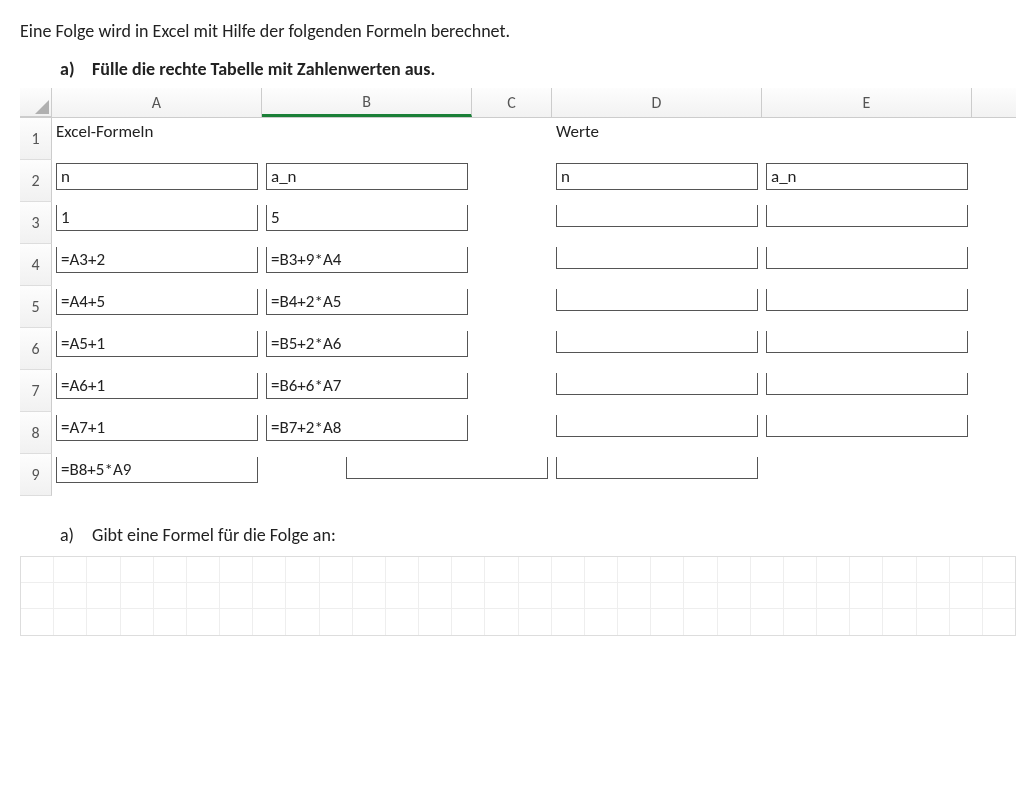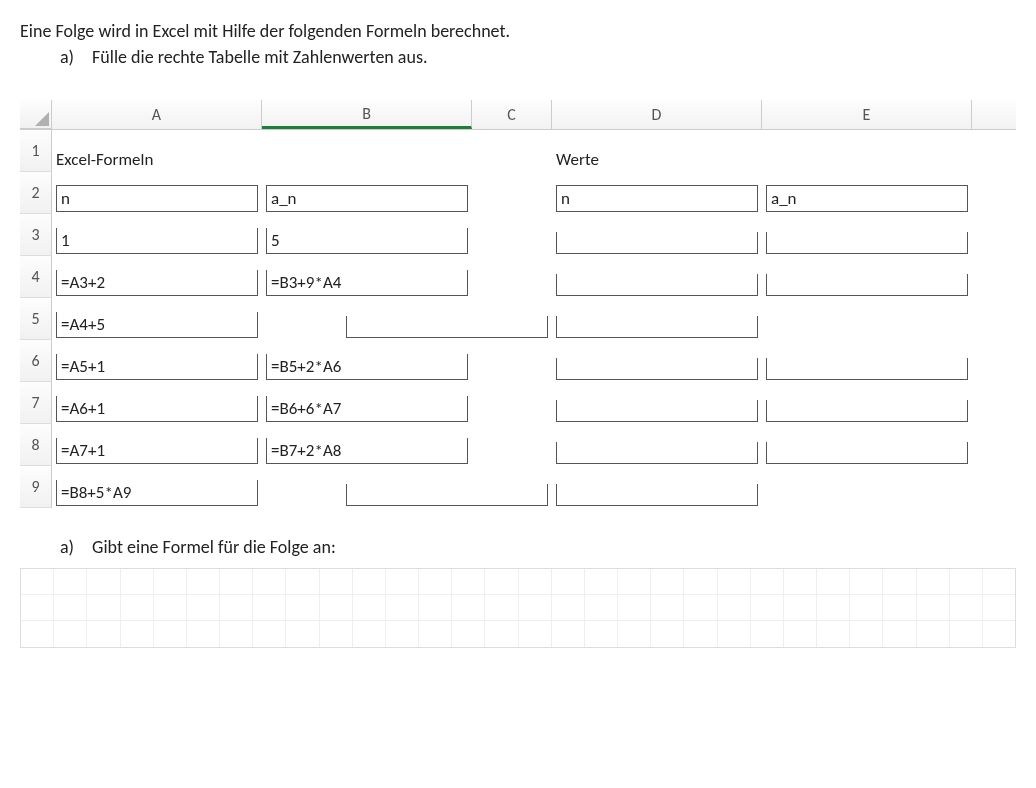--- a/index.html
+++ b/index.html
@@ -7,25 +7,26 @@
   }
   body {
     margin: 0;
     padding: 20px;
     font-family: Calibri, Arial, sans-serif;
     font-size: 18px;
     color: #222;
     background: #fff;
   }
   .intro {
-    margin-bottom: 4px;
+    margin-bottom: 16px;
   }
   .subtask {
     margin-left: 40px;
-    margin-bottom: 32px;
+    margin-bottom: 8px;
+    font-weight: bold;
   }
   .subtask-label {
     display: inline-block;
     width: 28px;
   }
   .excel-wrapper {
     display: flex;
     flex-direction: column;
     width: 100%;
     font-size: 17px;
@@ -80,21 +81,21 @@
   .colC { flex: 0 0 80px; }
   .colD { flex: 0 0 210px; }
   .colE { flex: 0 0 210px; }
 
   .active-col {
     border-bottom: 3px solid #1a7f37;
   }
 
   .cell {
     display: flex;
-    align-items: flex-end;
+    align-items: flex-start;
     padding: 3px 4px 2px 4px;
   }
   .cell-content {
     width: 100%;
   }
   .bordered .cell-content {
     border: 1px solid #555;
     border-top: none;
     padding: 2px 4px;
     min-height: 22px;
@@ -216,20 +217,23 @@
         </div>
         <div class="cell colE bordered">
           <div class="cell-content"></div>
         </div>
       </div>
       <div class="excel-row">
         <div class="rownum">5</div>
         <div class="cell colA bordered">
           <div class="cell-content">=A4+5</div>
         </div>
+        <div class="cell colB bordered">
+          <div class="cell-content">=B4+2*A5</div>
+        </div>
         <div class="cell colC col-gap"></div>
         <div class="cell colD bordered">
           <div class="cell-content"></div>
         </div>
         <div class="cell colE bordered">
           <div class="cell-content"></div>
         </div>
       </div>
       <div class="excel-row">
         <div class="rownum">6</div>

